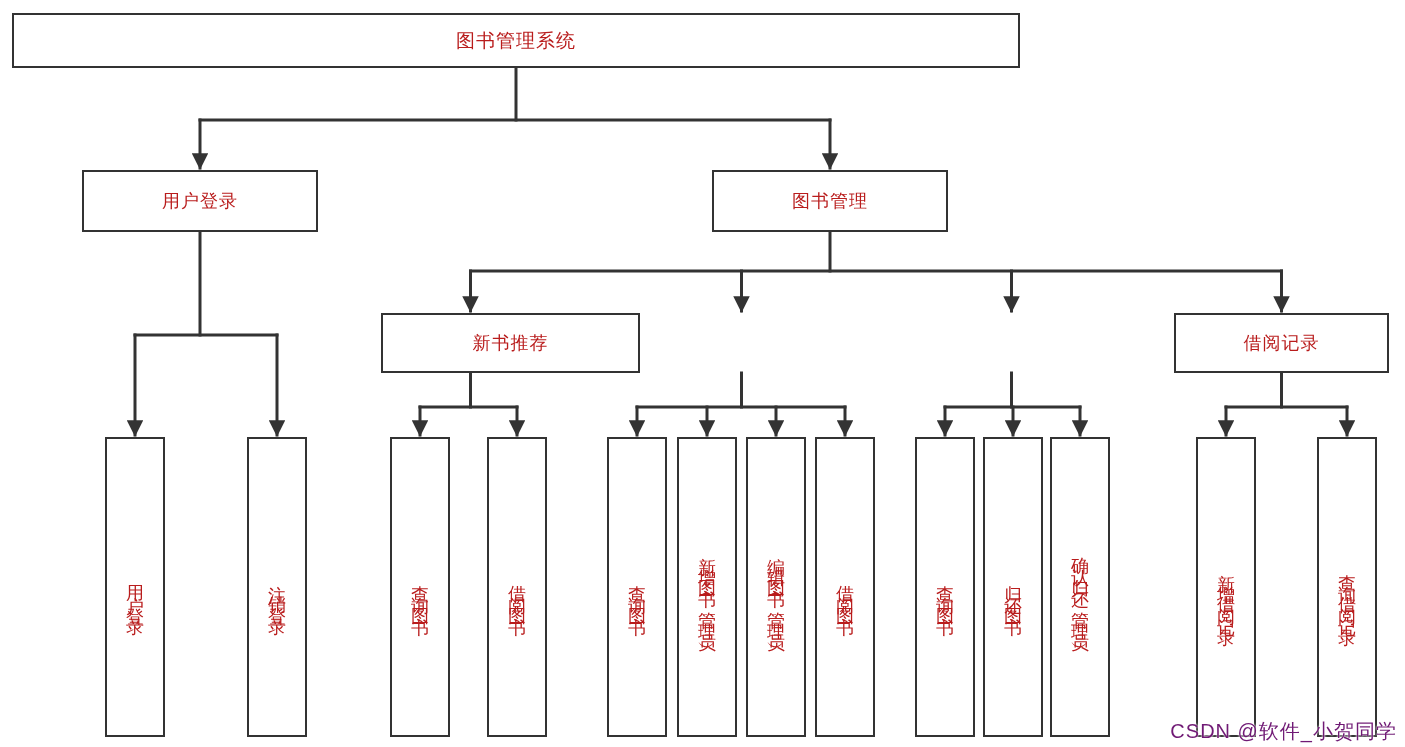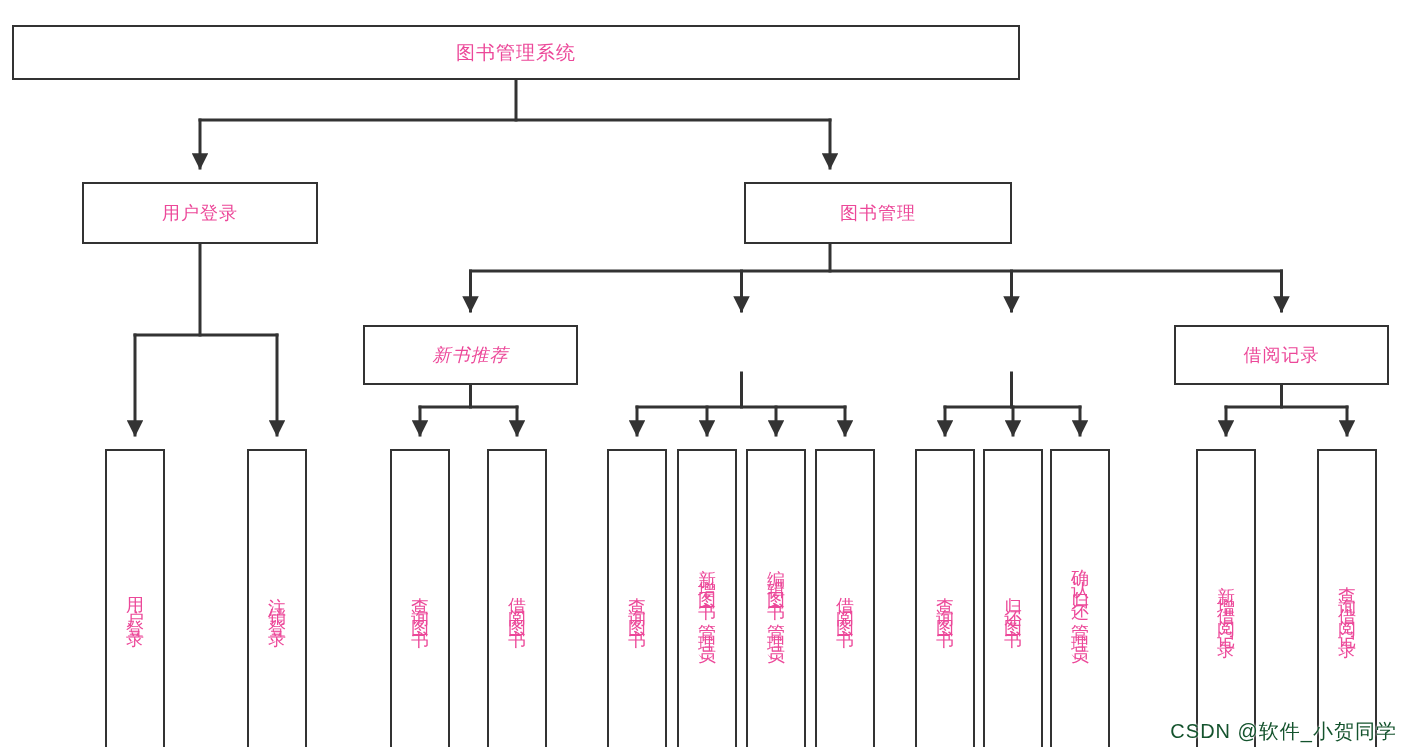--- a/index.html
+++ b/index.html
@@ -22,22 +22,21 @@
     height: 747px;
   }
   .box {
     position: absolute;
     box-sizing: border-box;
     border: 2.5px solid #333333;
     background: #ffffff;
     display: flex;
     align-items: center;
     justify-content: center;
-    color: #ec4899;
-    margin-top: 12px;
+    color: #b91c1c;
   }
   .h-label {
     font-size: 18px;
     letter-spacing: 1px;
     white-space: nowrap;
   }
   .n-root .h-label { font-size: 19px; }
   .v-label {
     writing-mode: vertical-rl;
     text-orientation: mixed;
@@ -47,24 +46,24 @@
     padding-top: 11px; 
     white-space: nowrap;
   }
   .leaf { top: 437px; width: 60px; height: 300px; }
 
   
   .n-root  { left: 12px;  top: 13px;  width: 1008px; height: 55px; }
   
   .lvl2    { top: 170px; height: 62px; }
   .n-l2-0  { left: 82px;  width: 236px; }
-  .n-l2-1  { left: 744px; width: 268px; }
+  .n-l2-1  { left: 712px; width: 236px; }
   
   .lvl3    { top: 313px; height: 60px; }
-  .n-l3-0  { left: 363px;  width: 215px; font-style: italic; }
+  .n-l3-0  { left: 381px;  width: 259px; }
   .n-l3-1  { left: 634px;  width: 215px; }
   .n-l3-2  { left: 904px;  width: 215px; }
   .n-l3-3  { left: 1174px; width: 215px; }
   
   .lf0  { left: 105px; }
   .lf1  { left: 247px; }
   .lf2  { left: 390px; }
   .lf3  { left: 487px; }
   .lf4  { left: 607px; }
   .lf5  { left: 677px; }
@@ -74,21 +73,21 @@
   .lf9  { left: 983px; }
   .lf10 { left: 1050px; }
   .lf11 { left: 1196px; }
   .lf12 { left: 1317px; }
 
   #watermark {
     position: absolute;
     right: 8px;
     bottom: 2px;
     font-size: 20px;
-    color: #14532d;
+    color: #701a75;
     text-shadow: 0 0 3px #ffffff, 0 0 2px #ffffff;
     letter-spacing: 1px;
     white-space: nowrap;
   }
 </style>
 </head>
 <body>
 
 <div id="stage">
 

